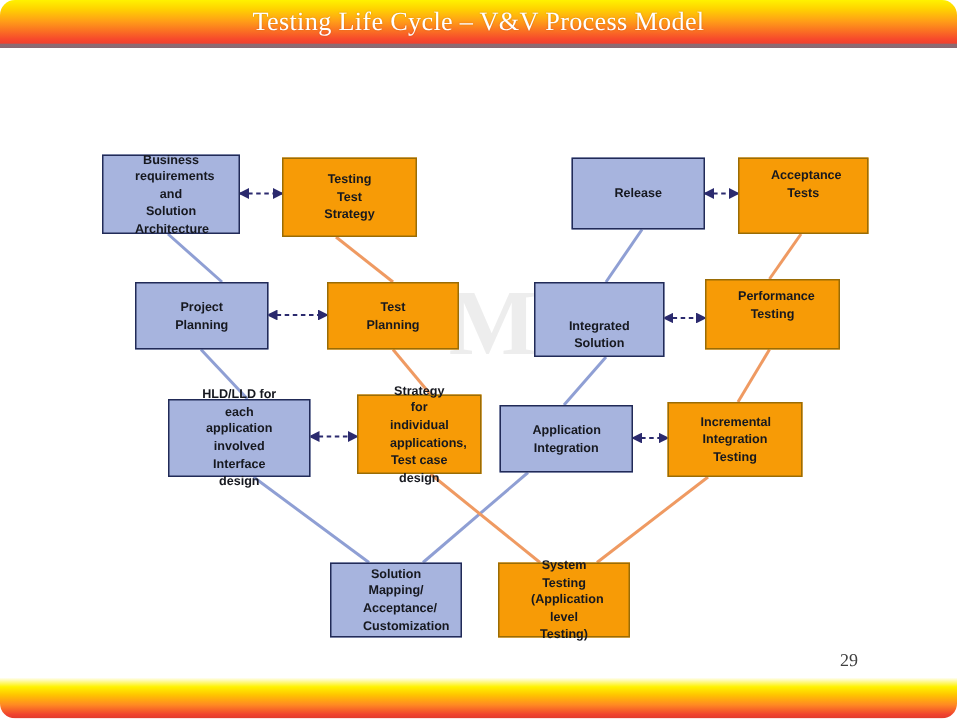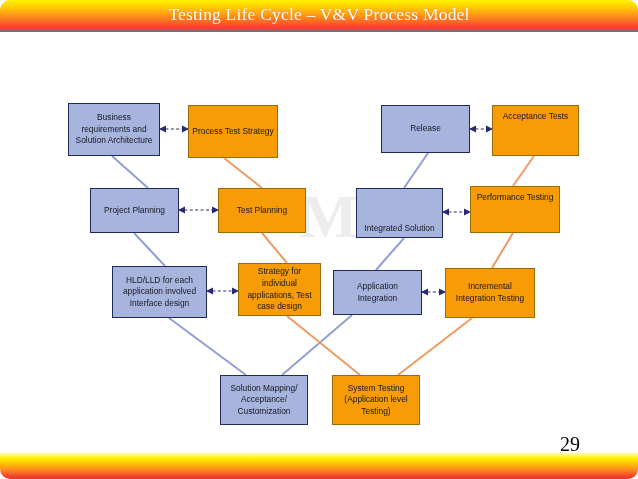--- a/index.html
+++ b/index.html
@@ -26,41 +26,41 @@
     position:absolute;left:0;top:452px;width:638px;height:27px;
     background:linear-gradient(to bottom,#fffef2 0%,#fff200 22%,#ffc400 42%,#ff8a22 66%,#f0432e 90%,#e03a2c 100%);
   }
   .footer-text{
     position:absolute;left:0;top:456px;width:638px;height:22px;
     display:flex;align-items:center;justify-content:center;
     font-family:"Liberation Serif",serif;font-size:13px;color:#fffdf5;
   }
   .page-number{
     position:absolute;left:560px;top:433px;width:40px;
-    font-family:"Liberation Serif",serif;font-size:20px;color:#000000;
+    font-family:"Liberation Serif",serif;font-size:12px;color:#404040;
     text-align:left;
   }
 
   
   .watermark{
     position:absolute;left:165px;top:178px;width:360px;height:76px;
     font-family:"Liberation Serif",serif;font-size:62px;font-weight:bold;
     color:rgba(140,140,140,0.16);letter-spacing:1px;white-space:nowrap;
     display:flex;align-items:center;justify-content:center;pointer-events:none;
   }
 
   
   svg.connectors{position:absolute;left:0;top:0;width:638px;height:479px;}
 
   
   .node{
     position:absolute;box-sizing:border-box;
     display:flex;align-items:center;justify-content:center;
-    text-align:center;font-size:8.4px;font-weight:normal;color:#16181f;
-    line-height:11.6px;padding:2px 3px;
+    text-align:center;font-size:8.4px;font-weight:bold;color:#16181f;
+    line-height:11.6px;padding:2px 21px;
   }
   .node.blue{background:#a7b4de;border:1.1px solid #212a57;}
   .node.orange{background:#f79b06;border:1.1px solid #9a6c05;}
   .node.top-text{align-items:flex-start;padding-top:5px;}
   .node span{display:block;width:100%;}
 </style>
 </head>
 <body>
 
 <div id="slide">
@@ -97,21 +97,21 @@
       <line x1="443" y1="212" x2="470" y2="212" stroke="#2b2a6e" stroke-width="1.2" stroke-dasharray="3,2.4" marker-end="url(#arrow-end)" marker-start="url(#arrow-start)"></line>
       <line x1="207" y1="291" x2="238" y2="291" stroke="#2b2a6e" stroke-width="1.2" stroke-dasharray="3,2.4" marker-end="url(#arrow-end)" marker-start="url(#arrow-start)"></line>
       <line x1="422" y1="292" x2="445" y2="292" stroke="#2b2a6e" stroke-width="1.2" stroke-dasharray="3,2.4" marker-end="url(#arrow-end)" marker-start="url(#arrow-start)"></line>
     </svg>
 
   <div id="nodes-layer">
       <div class="node blue" style="left: 68px; top: 103px; width: 92px; height: 53px;">
         <span>Business requirements and Solution Architecture</span>
       </div>
       <div class="node orange" style="left: 188px; top: 105px; width: 90px; height: 53px;">
-        <span>Process Test Strategy</span>
+        <span>Testing Test Strategy</span>
       </div>
       <div class="node blue" style="left: 381px; top: 105px; width: 89px; height: 48px;">
         <span>Release</span>
       </div>
       <div class="node orange top-text" style="left: 492px; top: 105px; width: 87px; height: 51px;">
         <span>Acceptance Tests</span>
       </div>
       <div class="node blue" style="left: 90px; top: 188px; width: 89px; height: 45px;">
         <span>Project Planning</span>
       </div>

